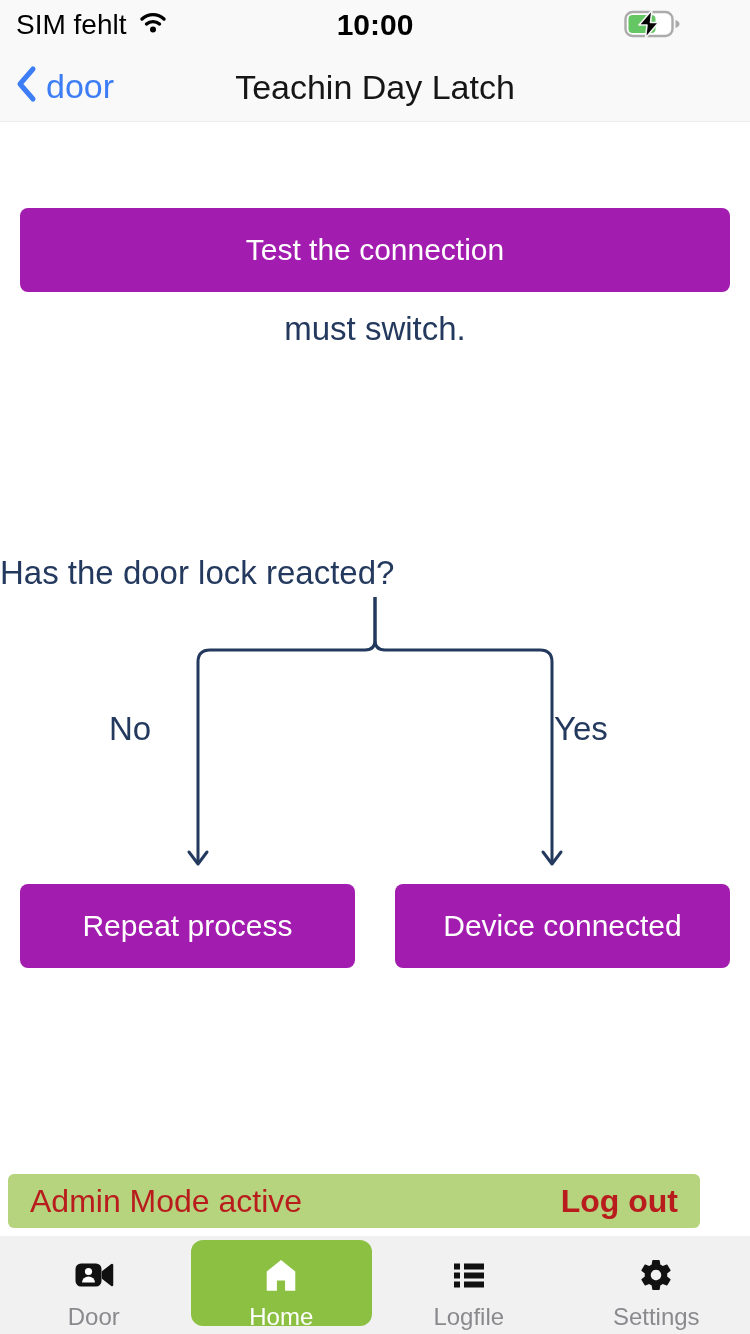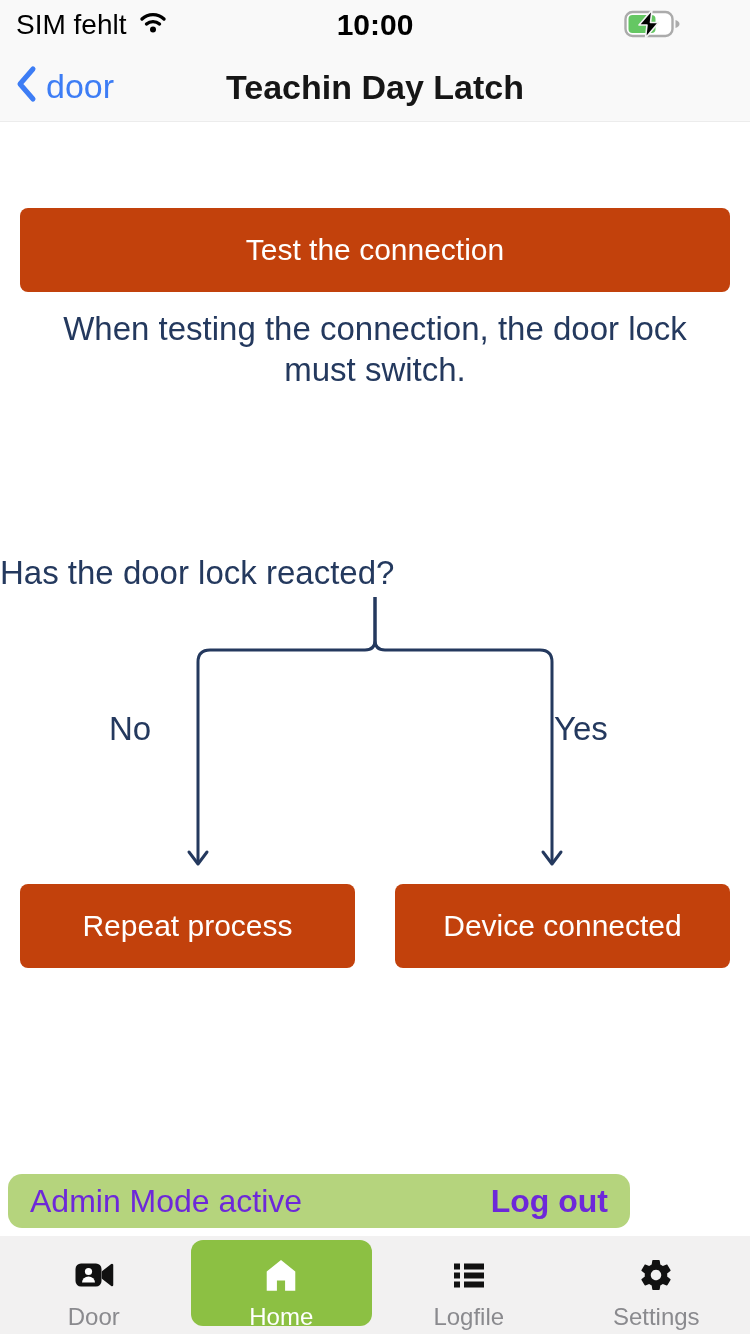--- a/index.html
+++ b/index.html
@@ -30,25 +30,25 @@
   }
   .battery { position:absolute; right:12px; top:4px; }
   
   .nav-back {
     position:absolute; left:14px; top:60px; height:52px;
     display:flex; align-items:center; gap:8px; cursor:pointer;
   }
   .nav-back-label { font-size:34px; color:#3d7df5; }
   .nav-title {
     position:absolute; left:0; top:68px; width:750px; text-align:center;
-    font-size:34px; font-weight:700; color:#161616;
+    font-size:34px; font-weight:400; color:#161616;
   }
   
   .btn {
-    position:absolute; background:#c2410c; color:#ffffff;
+    position:absolute; background:#a21caf; color:#ffffff;
     border:none; border-radius:8px; font-size:30px;
     font-family:"Liberation Sans", sans-serif;
     display:flex; align-items:center; justify-content:center;
     cursor:pointer;
   }
   .btn-test   { left:20px;  top:208px; width:710px; height:84px; }
   .btn-repeat { left:20px;  top:884px; width:335px; height:84px; }
   .btn-conn   { left:395px; top:884px; width:335px; height:84px; }
   .instruction {
     position:absolute; top:308px; left:0; width:750px;
@@ -56,22 +56,22 @@
   }
   .question {
     position:absolute; top:554px; left:0; width:750px;
     color:#24395e; font-size:33px;
   }
   .flow-svg { position:absolute; top:586px; left:0; }
   .label-no  { position:absolute; left:90px;  top:710px; width:80px; text-align:center; color:#24395e; font-size:33px; }
   .label-yes { position:absolute; left:554px; top:710px; width:90px; text-align:left;  color:#24395e; font-size:33px; }
   
   .admin-banner {
-    position:absolute; left:8px; top:1174px; width:622px; height:54px;
-    background:#b5d47d; border-radius:14px; color:#6d28d9;
+    position:absolute; left:8px; top:1174px; width:692px; height:54px;
+    background:#b5d47d; border-radius:6px; color:#b91c1c;
     display:flex; align-items:center; justify-content:space-between;
     padding:0 22px; font-size:32px;
   }
   .logout { font-weight:700; cursor:pointer; }
   
   .tab-bar {
     position:absolute; left:0; top:1236px; width:750px; height:98px;
     background:#f2f1f1; display:flex;
   }
   .tab {
@@ -119,21 +119,20 @@
       </svg>
     </span>
     <span class="nav-back-label">door</span>
   </div>
   <div class="nav-title">Teachin Day Latch</div>
 </div>
 
 <button class="btn btn-test">Test the connection</button>
 
 <div class="instruction">
-  <div>When testing the connection, the door lock</div>
   <div>must switch.</div>
 </div>
 
 <div class="question">Has the door lock reacted?</div>
 
 <svg class="flow-svg" width="750" height="292" viewBox="0 0 750 292">
   <g fill="none" stroke="#24395e" stroke-width="3">
     <path d="M375,11 V54 Q375,64 365,64 H210 Q198,64 198,76 V278"></path>
     <path d="M375,11 V54 Q375,64 385,64 H540 Q552,64 552,76 V278"></path>
     <path d="M189,266 L198,278 L207,266" stroke-linecap="round" stroke-linejoin="round"></path>

